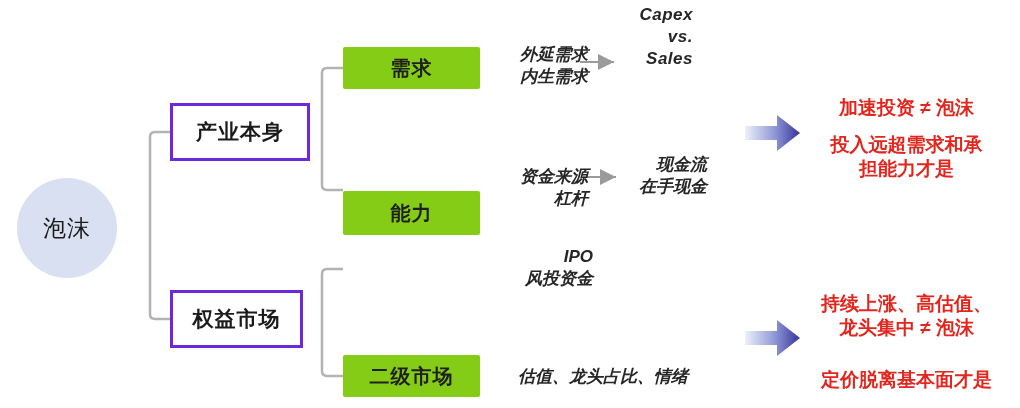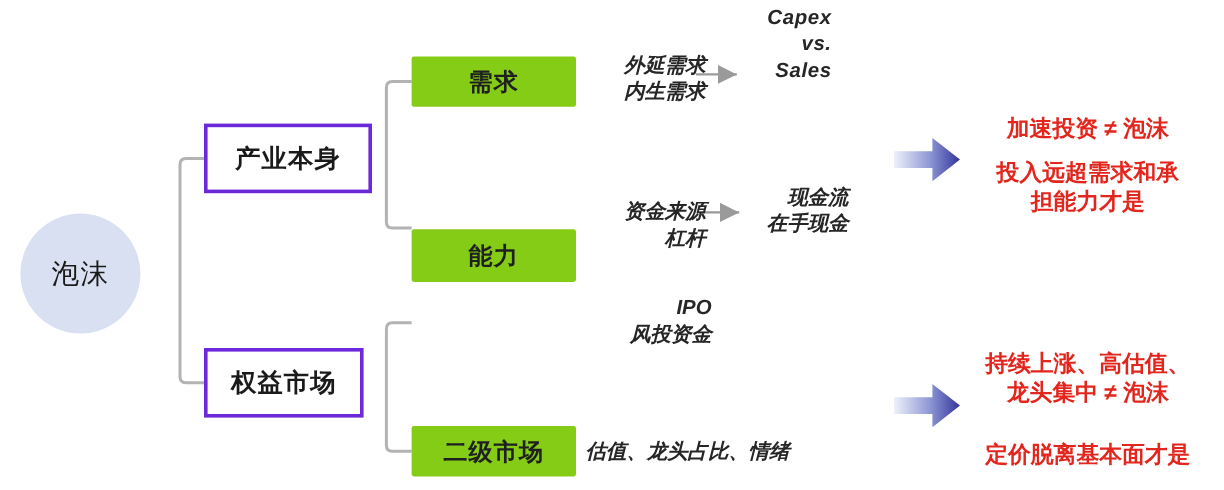--- a/index.html
+++ b/index.html
@@ -89,21 +89,21 @@
 内生需求</div>
   <div class="abs note note-en" style="left:613px;top:4px;width:80px;">Capex
 vs.
 Sales</div>
   <div class="abs note" style="left:488px;top:166px;width:100px;">资金来源
 杠杆</div>
   <div class="abs note" style="left:617px;top:154px;width:90px;">现金流
 在手现金</div>
   <div class="abs note" style="left:497px;top:246px;width:96px;">IPO
 风投资金</div>
-  <div class="abs note" style="left:488px;top:366px;width:230px;text-align:left;">估值、龙头占比、情绪</div>
+  <div class="abs note" style="left:488px;top:366px;width:230px;text-align:center;">估值、龙头占比、情绪</div>
 
   <div class="abs conclusion" style="left:793px;top:85px;width:227px;margin-top:11px;">加速投资 ≠ 泡沫</div>
   <div class="abs conclusion" style="left:793px;top:133px;width:227px;">投入远超需求和承
 担能力才是</div>
   <div class="abs conclusion" style="left:793px;top:292px;width:227px;">持续上涨、高估值、
 龙头集中 ≠ 泡沫</div>
   <div class="abs conclusion" style="left:793px;top:368px;width:227px;">定价脱离基本面才是</div>
 
 </div>
 

